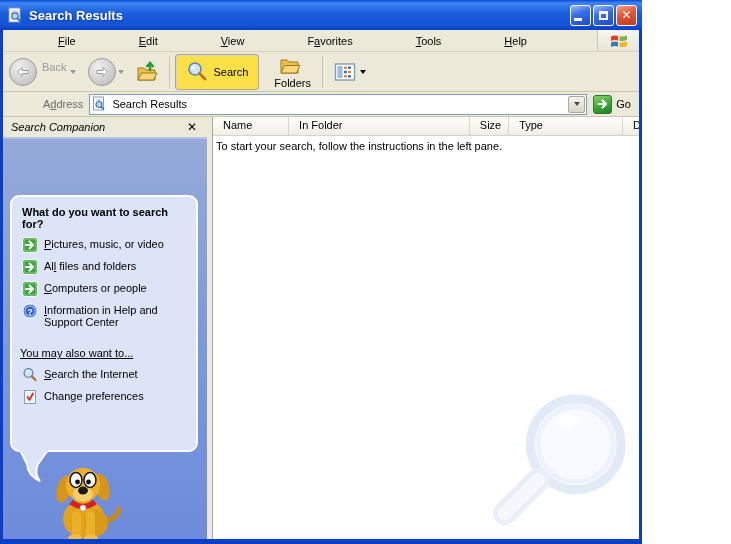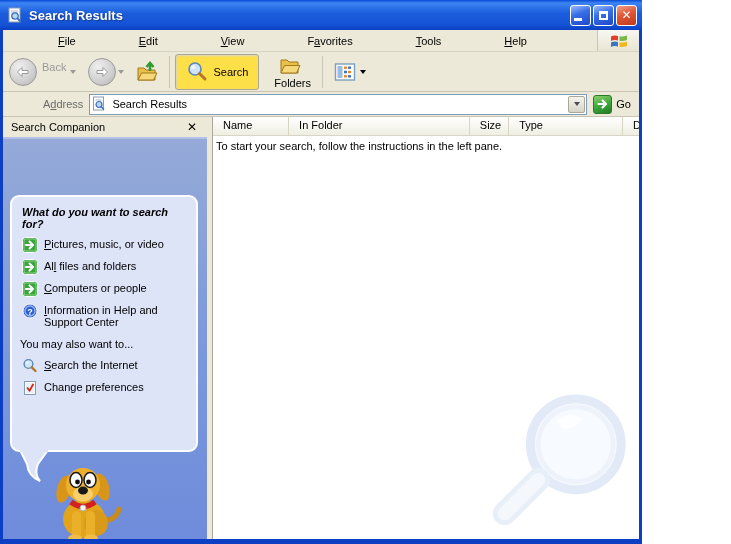--- a/index.html
+++ b/index.html
@@ -59,33 +59,33 @@
   .go-btn { width:19px; height:19px; margin:0 4px 0 6px; border-radius:3px; border:1px solid #2a7a2a;
             background:linear-gradient(160deg,#8cd06c 0%,#3aa53a 55%,#247a24 100%);
             display:flex; align-items:center; justify-content:center; }
   .go-label { margin-right:4px; }
 
   
   .main { flex:1; display:flex; min-height:0; }
 
   
   .sidebar { width:204px; flex:0 0 204px; display:flex; flex-direction:column; }
-  .sb-header { height:20px; flex:0 0 20px; background:#ece9d8; display:flex; align-items:center; padding:0 10px 0 8px; }
+  .sb-header { height:20px; flex:0 0 20px; background:#ece9d8; display:flex; align-items:center; padding:0 10px 0 8px;font-style:italic; }
   .sb-title { flex:1; }
   .sb-close { font-size:12px; font-weight:bold; line-height:1; cursor:default; }
   .sb-body { flex:1; position:relative; border-top:2px solid #b3c1e8;
              background:linear-gradient(180deg,#95aad8 0%,#8aa2d8 25%,#7b97dc 55%,#6e8cdb 100%); overflow:hidden; }
   .panel { position:absolute; left:7px; top:56px; width:188px; height:257px; background:#dde4f8;
            border:2px solid #fdfdfe; border-radius:9px; padding:9px 10px; }
   .panel-tail { position:absolute; left:15px; top:311px; width:34px; height:32px; }
-  .question { font-weight:bold; margin-bottom:7px;font-style:italic; }
+  .question { font-weight:bold; margin-bottom:7px; }
   .opt { display:flex; align-items:flex-start; margin-bottom:6px; cursor:pointer; }
   .opt .icon16 { flex:0 0 16px; margin-right:6px; }
   .opt .lbl { padding-top:1px; }
-  .also { margin:10px 0 8px -2px; }
+  .also { margin:19px 0 8px -2px;text-decoration:underline; }
   .dog { position:absolute; left:38px; top:322px; width:86px; height:80px; }
 
   
   .pane-sep { width:6px; flex:0 0 6px; background:#ece9d8; border-right:1px solid #aca899; }
 
   
   .content { flex:1; display:flex; flex-direction:column; background:#fff; min-width:0; }
   .col-header { height:19px; flex:0 0 19px; display:flex; background:linear-gradient(180deg,#ffffff 0%,#f6f5ee 60%,#efeee1 100%);
                 border-bottom:1px solid #d8d5c5; }
   .col { padding:2px 6px 0 10px; border-right:1px solid #d8d5c5; white-space:nowrap; overflow:hidden; }

